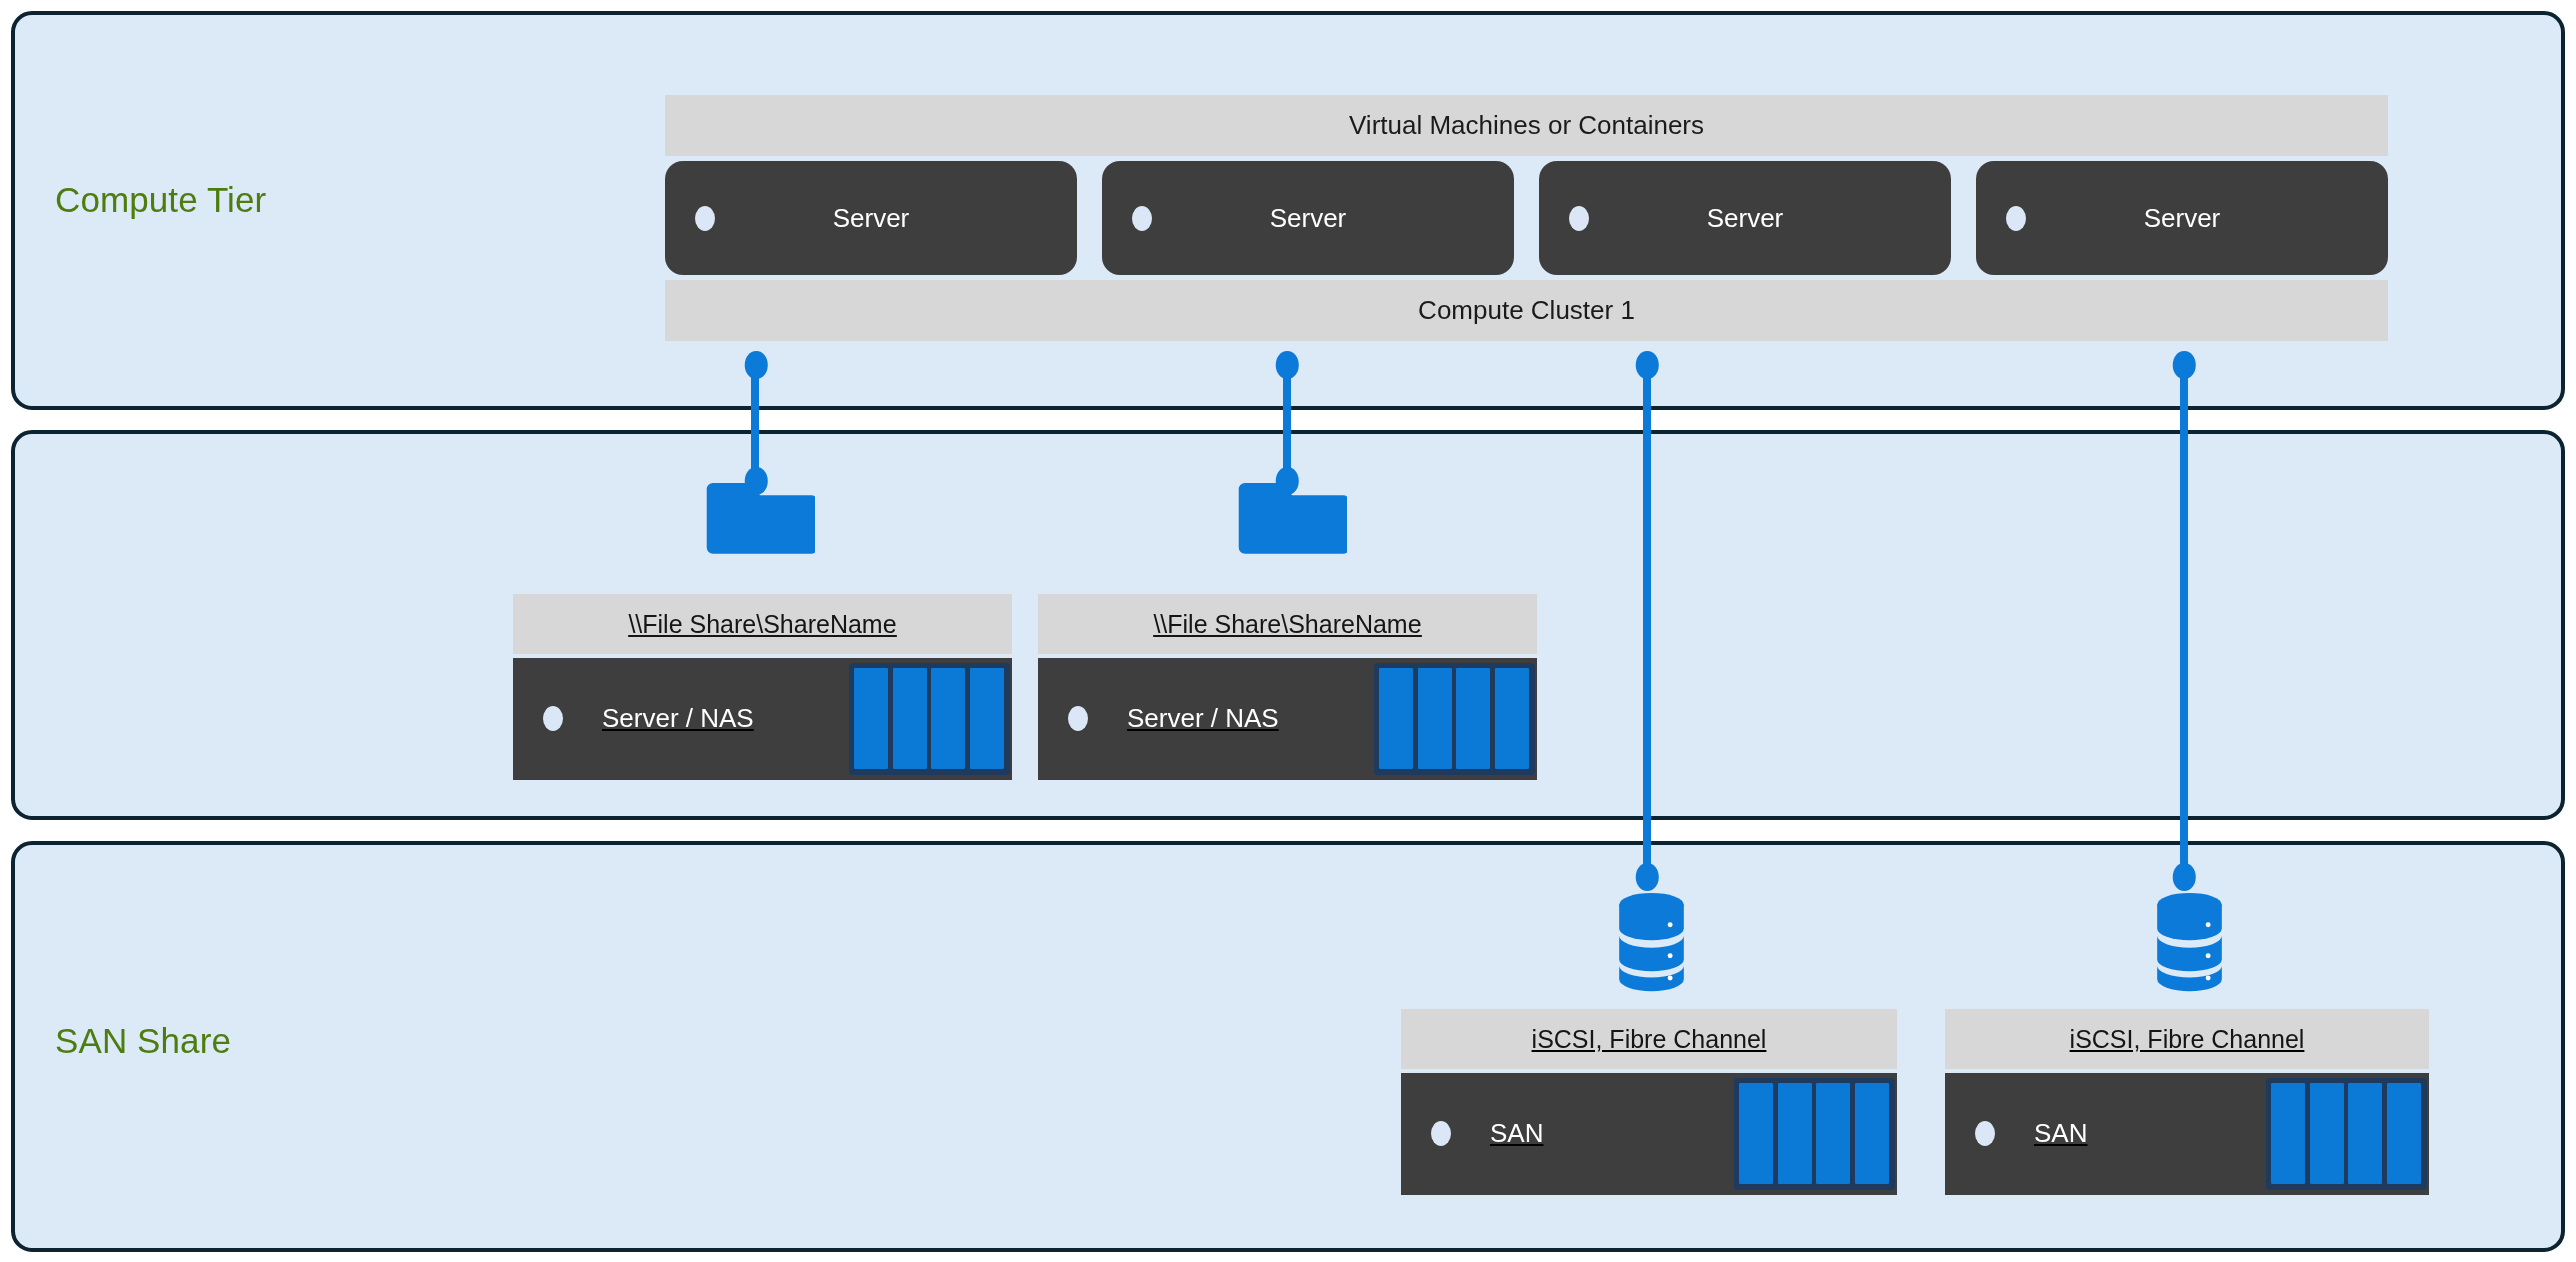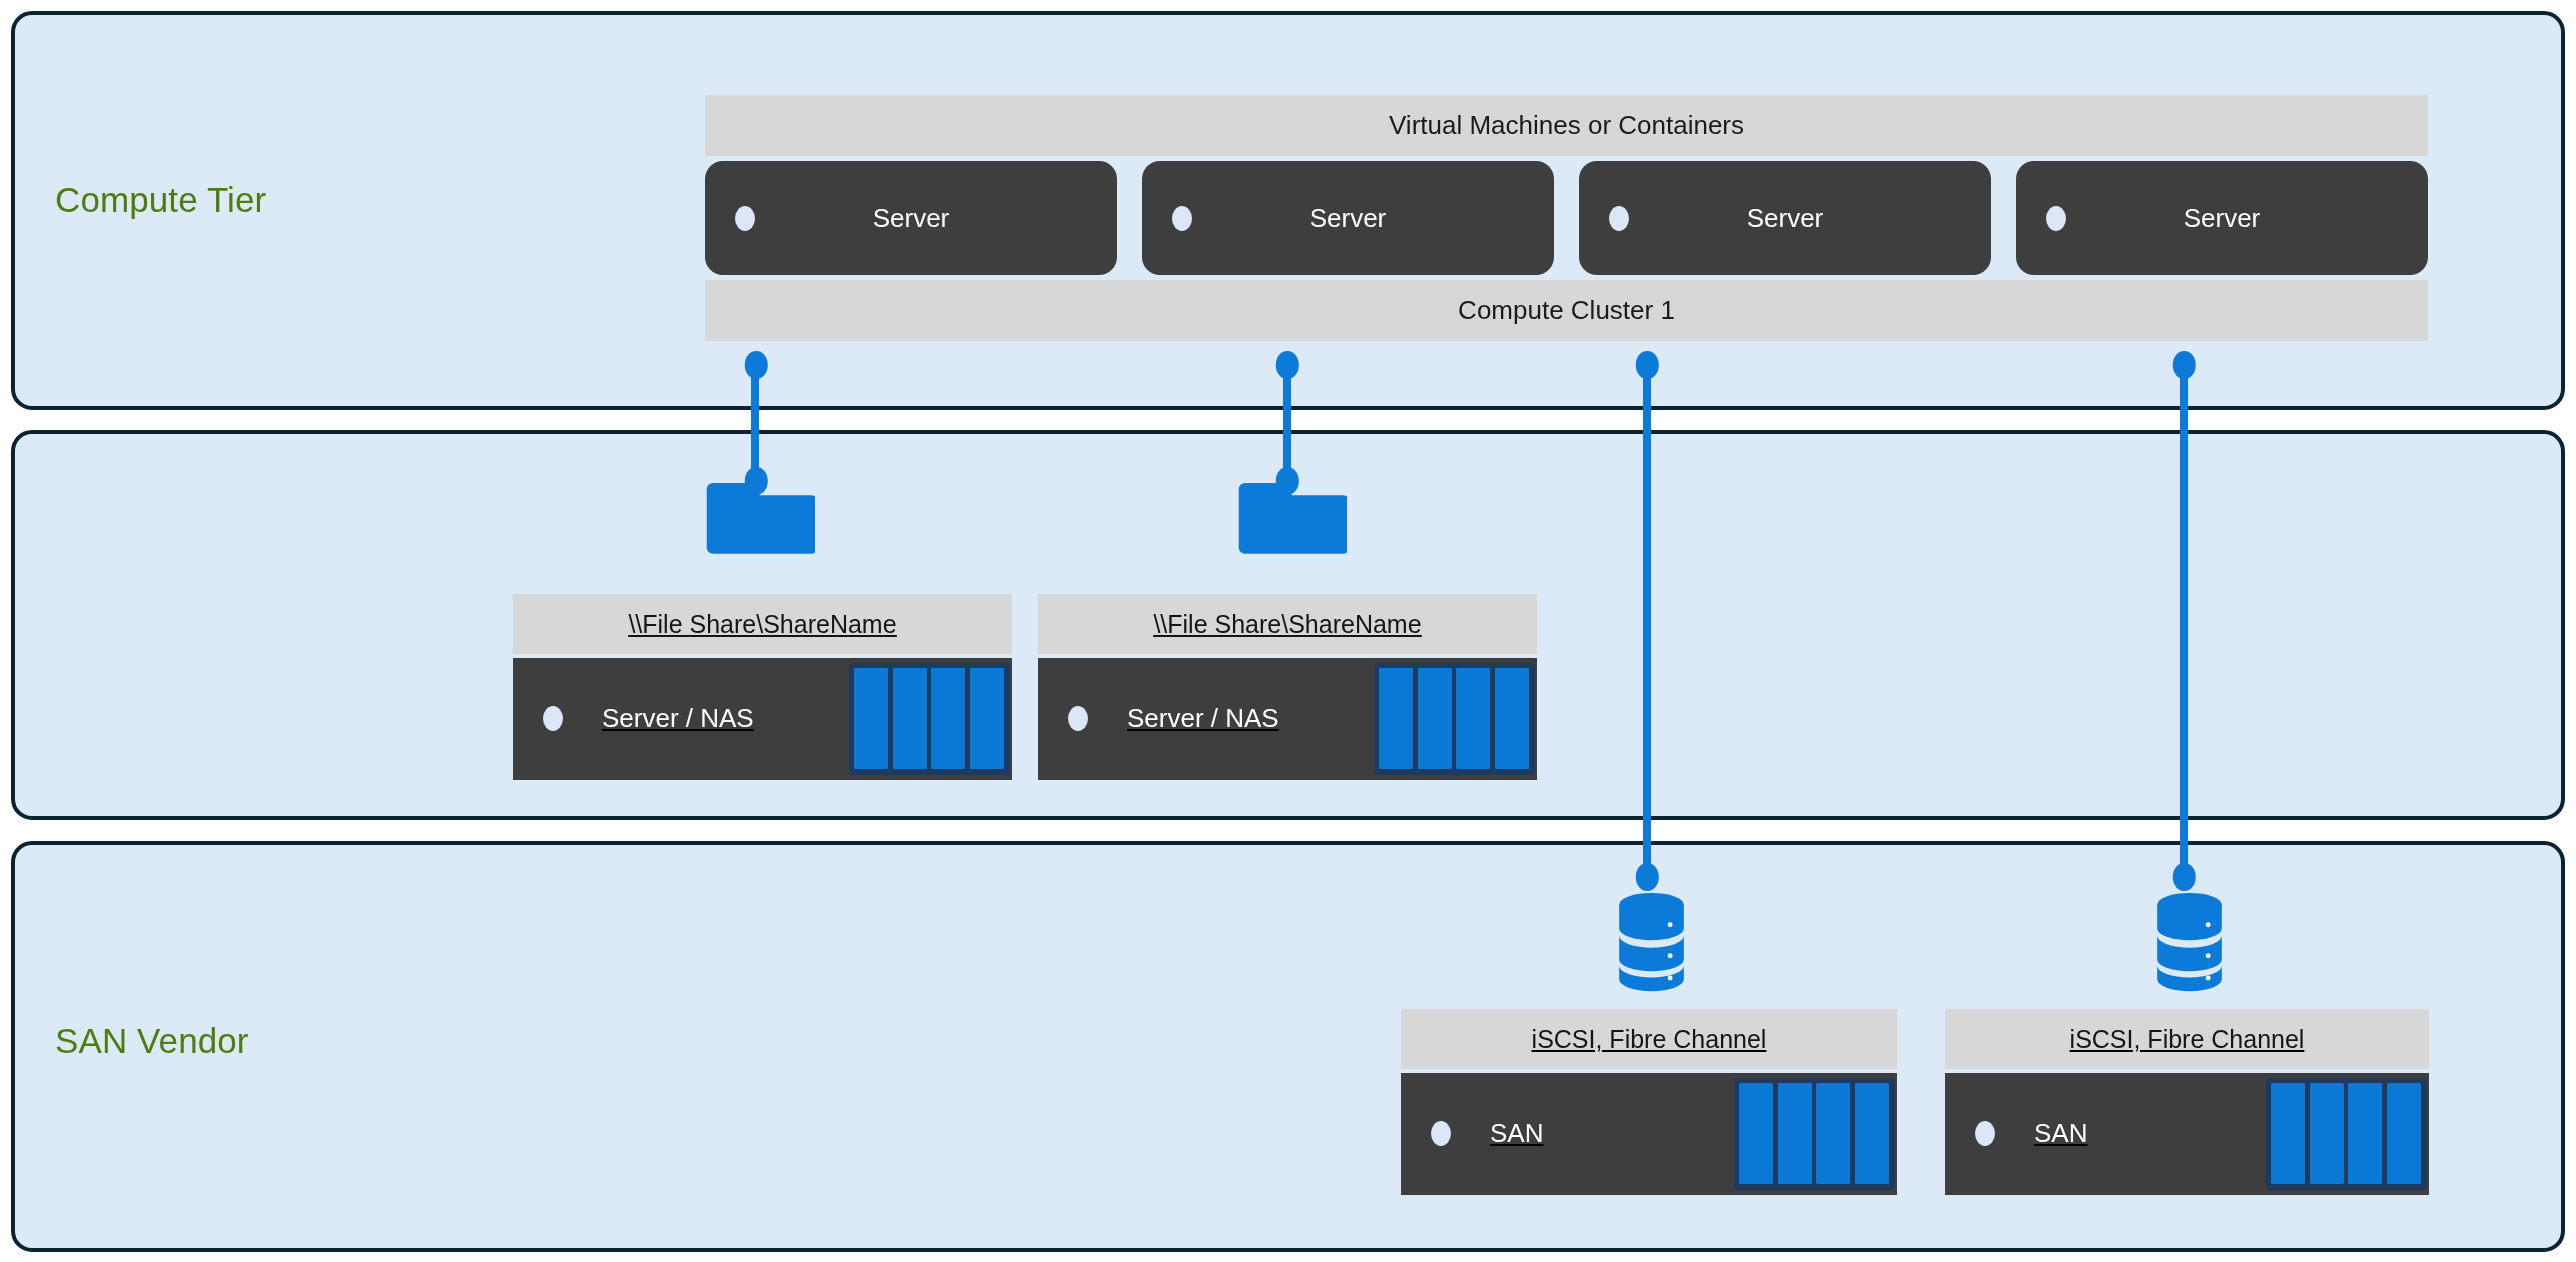--- a/index.html
+++ b/index.html
@@ -29,21 +29,21 @@
     font-size: 35px;
     line-height: 47px;
     white-space: pre;
     letter-spacing: 0.1px;
   }
   #label-compute { top: 176px; }
   #label-nas     { top: 579px; }
   #label-san     { top: 1017px; }
 
   
-  #compute-stack { position: absolute; left: 665px; top: 95px; width: 1723px; margin-left: 40px; }
+  #compute-stack { position: absolute; left: 665px; top: 95px; width: 1723px; }
 
   .band {
     background: #d7d7d7;
     height: 61px;
     display: flex; align-items: center; justify-content: center;
     color: #1b1b1b; font-size: 26px; white-space: nowrap;
   }
   #band-vm      { width: 1723px; }
   #band-cluster { width: 1723px; margin-top: 5px; }
 
@@ -129,21 +129,21 @@
 </head>
 <body>
 
 <div id="stage">
 
   <div class="tier" id="tier-compute"></div>
   <div class="tier" id="tier-nas"></div>
   <div class="tier" id="tier-san"></div>
 
   <div class="tier-label" id="label-compute">Compute Tier</div>
-  <div class="tier-label" id="label-san">SAN Vendor</div>
+  <div class="tier-label" id="label-san">SAN Share</div>
 
   <div id="compute-stack">
     <div class="band" id="band-vm">Virtual Machines or Containers</div>
 
     <div id="server-row">
       <div class="server-box">
         <span class="led"></span>
         <span class="box-label">Server</span>
       </div>
       <div class="server-box">

